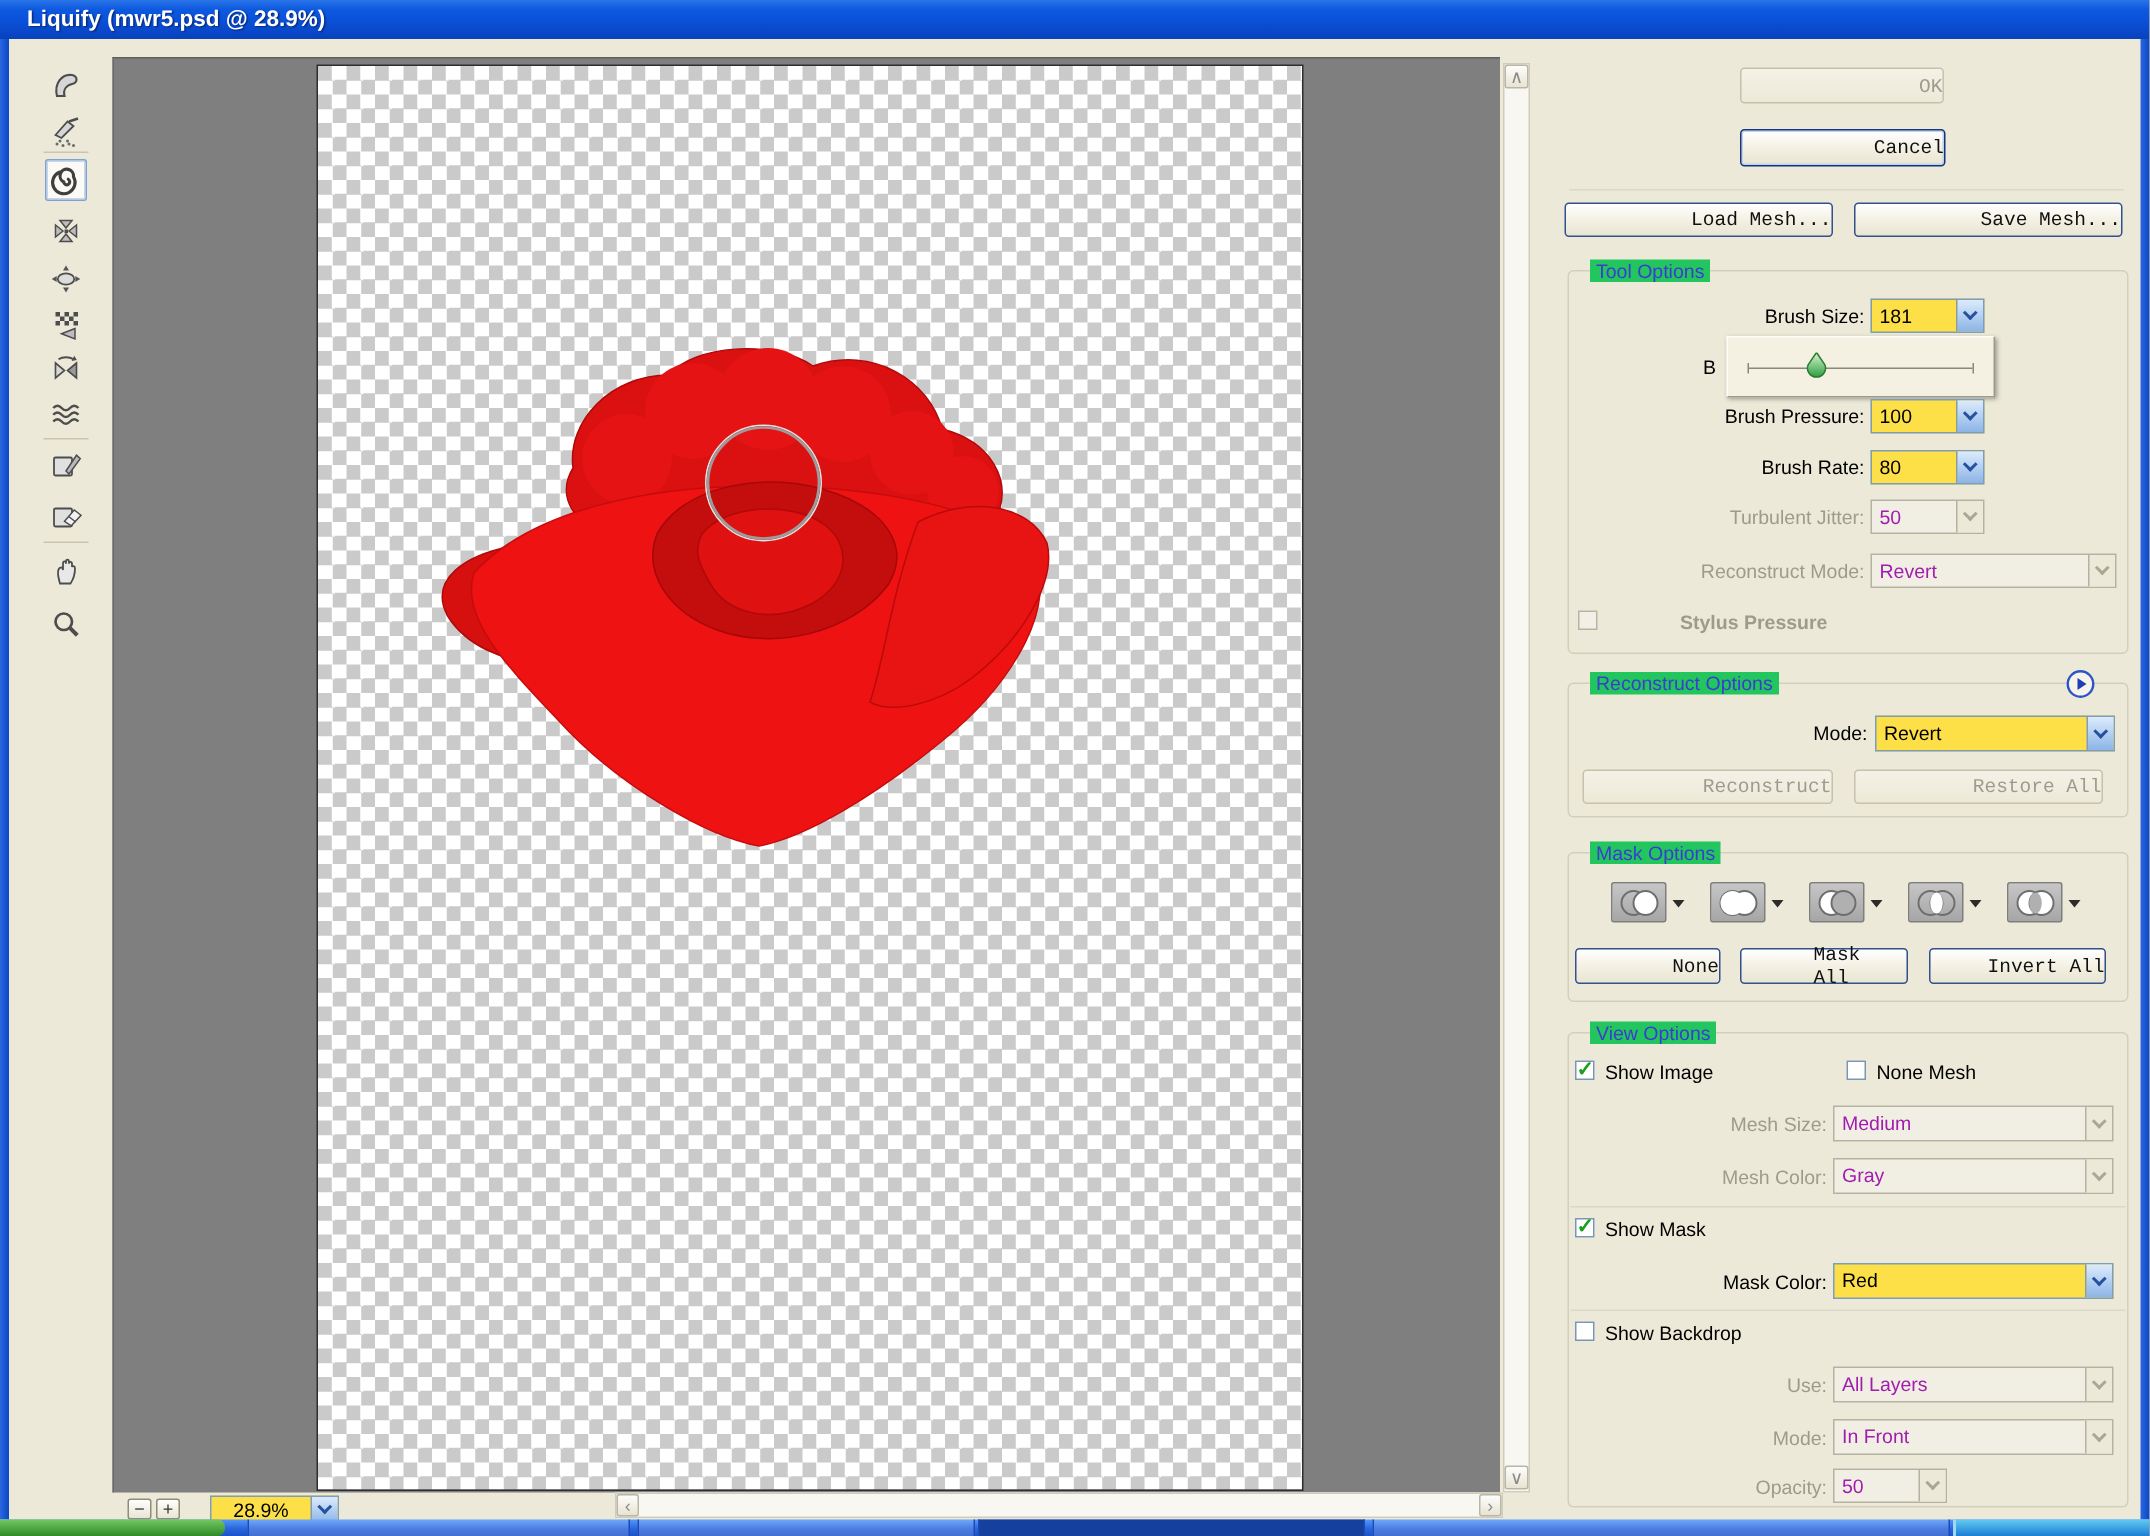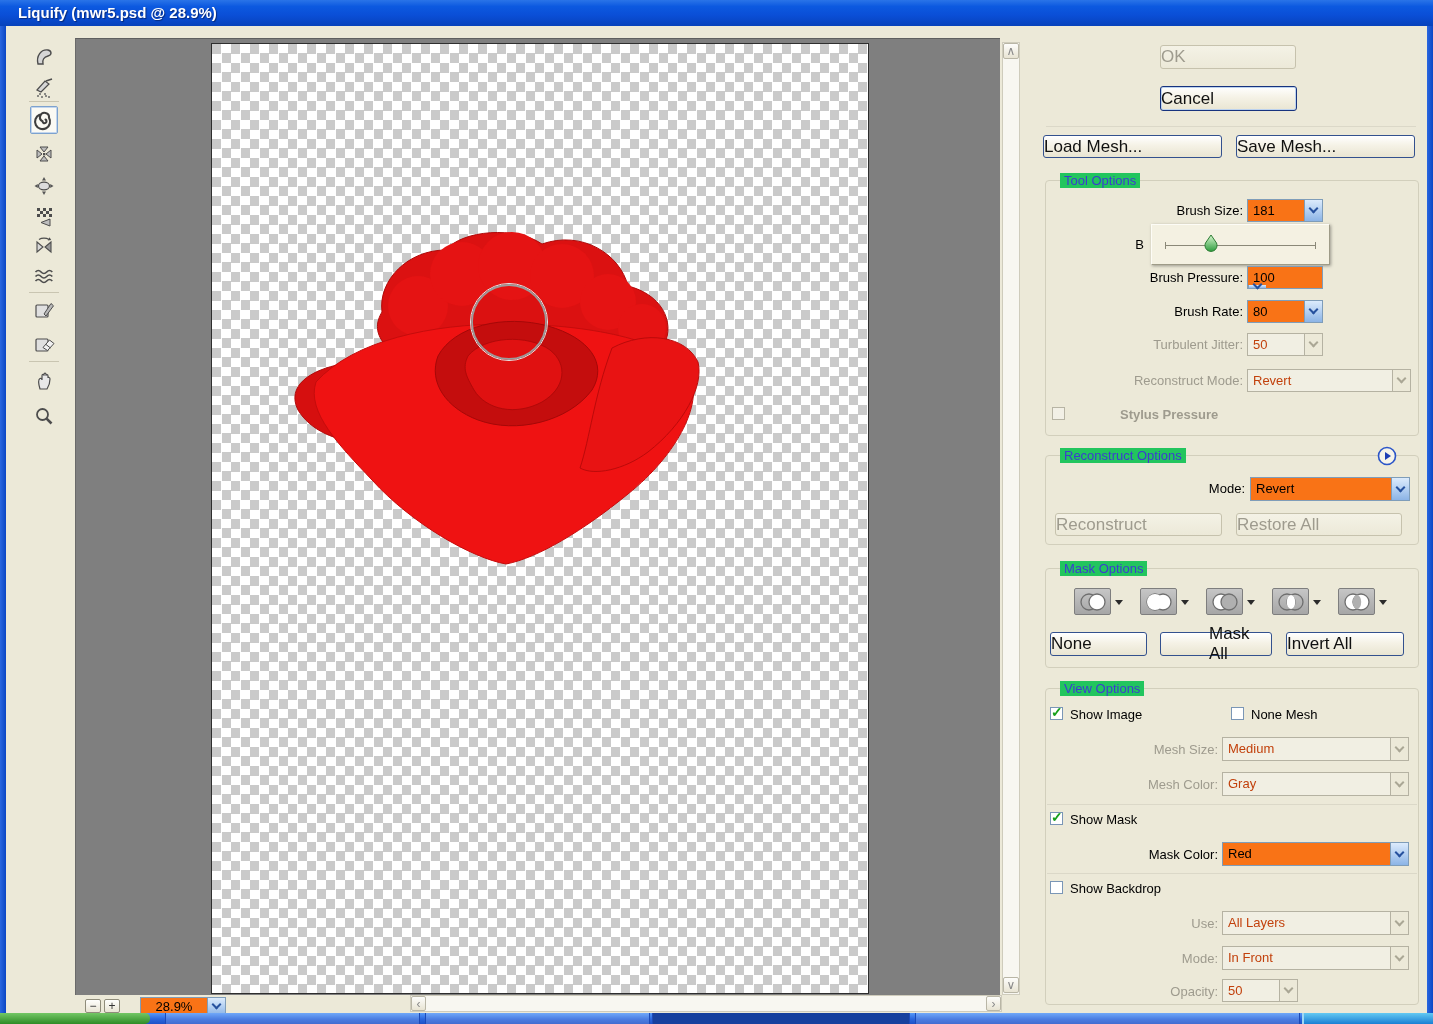--- a/index.html
+++ b/index.html
@@ -28,38 +28,38 @@
     align-items:center; justify-content:center; }
   .tool.selected { background:#fbfaf4; border:1px solid #7da2ce; border-radius:2px;
     box-shadow:inset 0 0 0 1px #c3d6ee; }
   .tsep { position:absolute; left:29px; width:30px; height:1px; background:#c9c5b1; }
 
   
   .lbl { position:absolute; white-space:nowrap; font-size:13px; color:#000; }
   .lbl.r { text-align:right; }
   .dis { color:#9e9b8e !important; }
 
-  .xpbtn { position:absolute; display:flex; align-items:center; justify-content:flex-start;
-    font-size:17px; color:#111; border:1px solid #33518e; border-radius:3px;
+  .xpbtn { position:absolute; display:flex; align-items:center; justify-content:flex-end;
+    font-size:13px; color:#111; border:1px solid #33518e; border-radius:3px;
     background:linear-gradient(180deg,#ffffff 0%,#f5f2e6 45%,#e9e5d2 100%);
-    box-shadow:inset 0 1px 0 #fff; }
+    box-shadow:inset 0 1px 0 #fff;font-family:Liberation Mono, monospace; }
   .xpbtn.strong { border-color:#17337e; box-shadow:inset 0 0 0 1px #bcd2ee, inset 0 1px 0 #fff; }
   .xpbtn.disabled { border-color:#c6c2ad; color:#9e9b8e;
     background:linear-gradient(180deg,#f4f2e6,#ece9d8); box-shadow:none; }
 
-  .combo { position:absolute; display:flex; height:23px; background:#f97316;
+  .combo { position:absolute; display:flex; height:23px; background:#fde047;
     border:1px solid #7f9db9; }
   .combo .val { flex:1; padding:3px 5px 0 5px; font-size:13px; overflow:hidden; white-space:nowrap; }
   .combo .btn { width:18px; display:flex; align-items:center; justify-content:center;
     border-left:1px solid #7f9db9;
     background:linear-gradient(180deg,#dcebfc 0%,#b4d0f2 50%,#8cb4e6 100%); }
   .chev { width:7px; height:7px; border-right:2px solid #26519e; border-bottom:2px solid #26519e;
     transform:rotate(45deg); margin-top:-4px; }
   .combo.disabled { border-color:#b5b2a2; background:#f1efe3; }
-  .combo.disabled .val { color:#c2410c; }
+  .combo.disabled .val { color:#a21caf; }
   .combo.disabled .btn { background:#ece9d8; border-left-color:#b5b2a2; }
   .combo.disabled .chev { border-color:#aaa795; }
 
   .cb { position:absolute; width:13px; height:13px; background:#fff; border:1px solid #7a96b6; }
   .cb.checked::after { content:"✓"; position:absolute; left:0; top:-4px; font-size:14px;
     font-weight:bold; color:#17a01c; }
   .cb.disabled { border-color:#b7b4a4; background:#f2f0e6; }
 
   .groupbox { position:absolute; border:1px solid #d2cfbc; border-radius:4px; }
   .grouptitle { position:absolute; font-size:13px; color:#3c3cd0; background:#22c55e;
@@ -285,21 +285,21 @@
         <stop offset="0" stop-color="#d9f7d0"></stop>
             <stop offset="1" stop-color="#2f9e3f"></stop>
       </linearGradient>
         </defs>
       <path d="M7 0 L12.5 8 A6 6 0 1 1 1.5 8 Z" fill="url(#gthumb)" stroke="#2c7a33" stroke-width="1"></path>
     </svg>
   </div>
 </div>
 
 <div class="lbl r" style="left:1040px; top:270px; width:203px;">Brush Pressure:</div>
-<div class="combo" style="left:1247px; top:266px; width:76px;flex-direction:column;">
+<div class="combo" style="left:1247px; top:266px; width:76px;">
   <span class="val">100</span>
   <span class="btn">
       <span class="chev"></span>
     </span>
 </div>
 
 <div class="lbl r" style="left:1040px; top:304px; width:203px;">Brush Rate:</div>
 <div class="combo" style="left:1247px; top:300px; width:76px;">
   <span class="val">80</span>
   <span class="btn">

